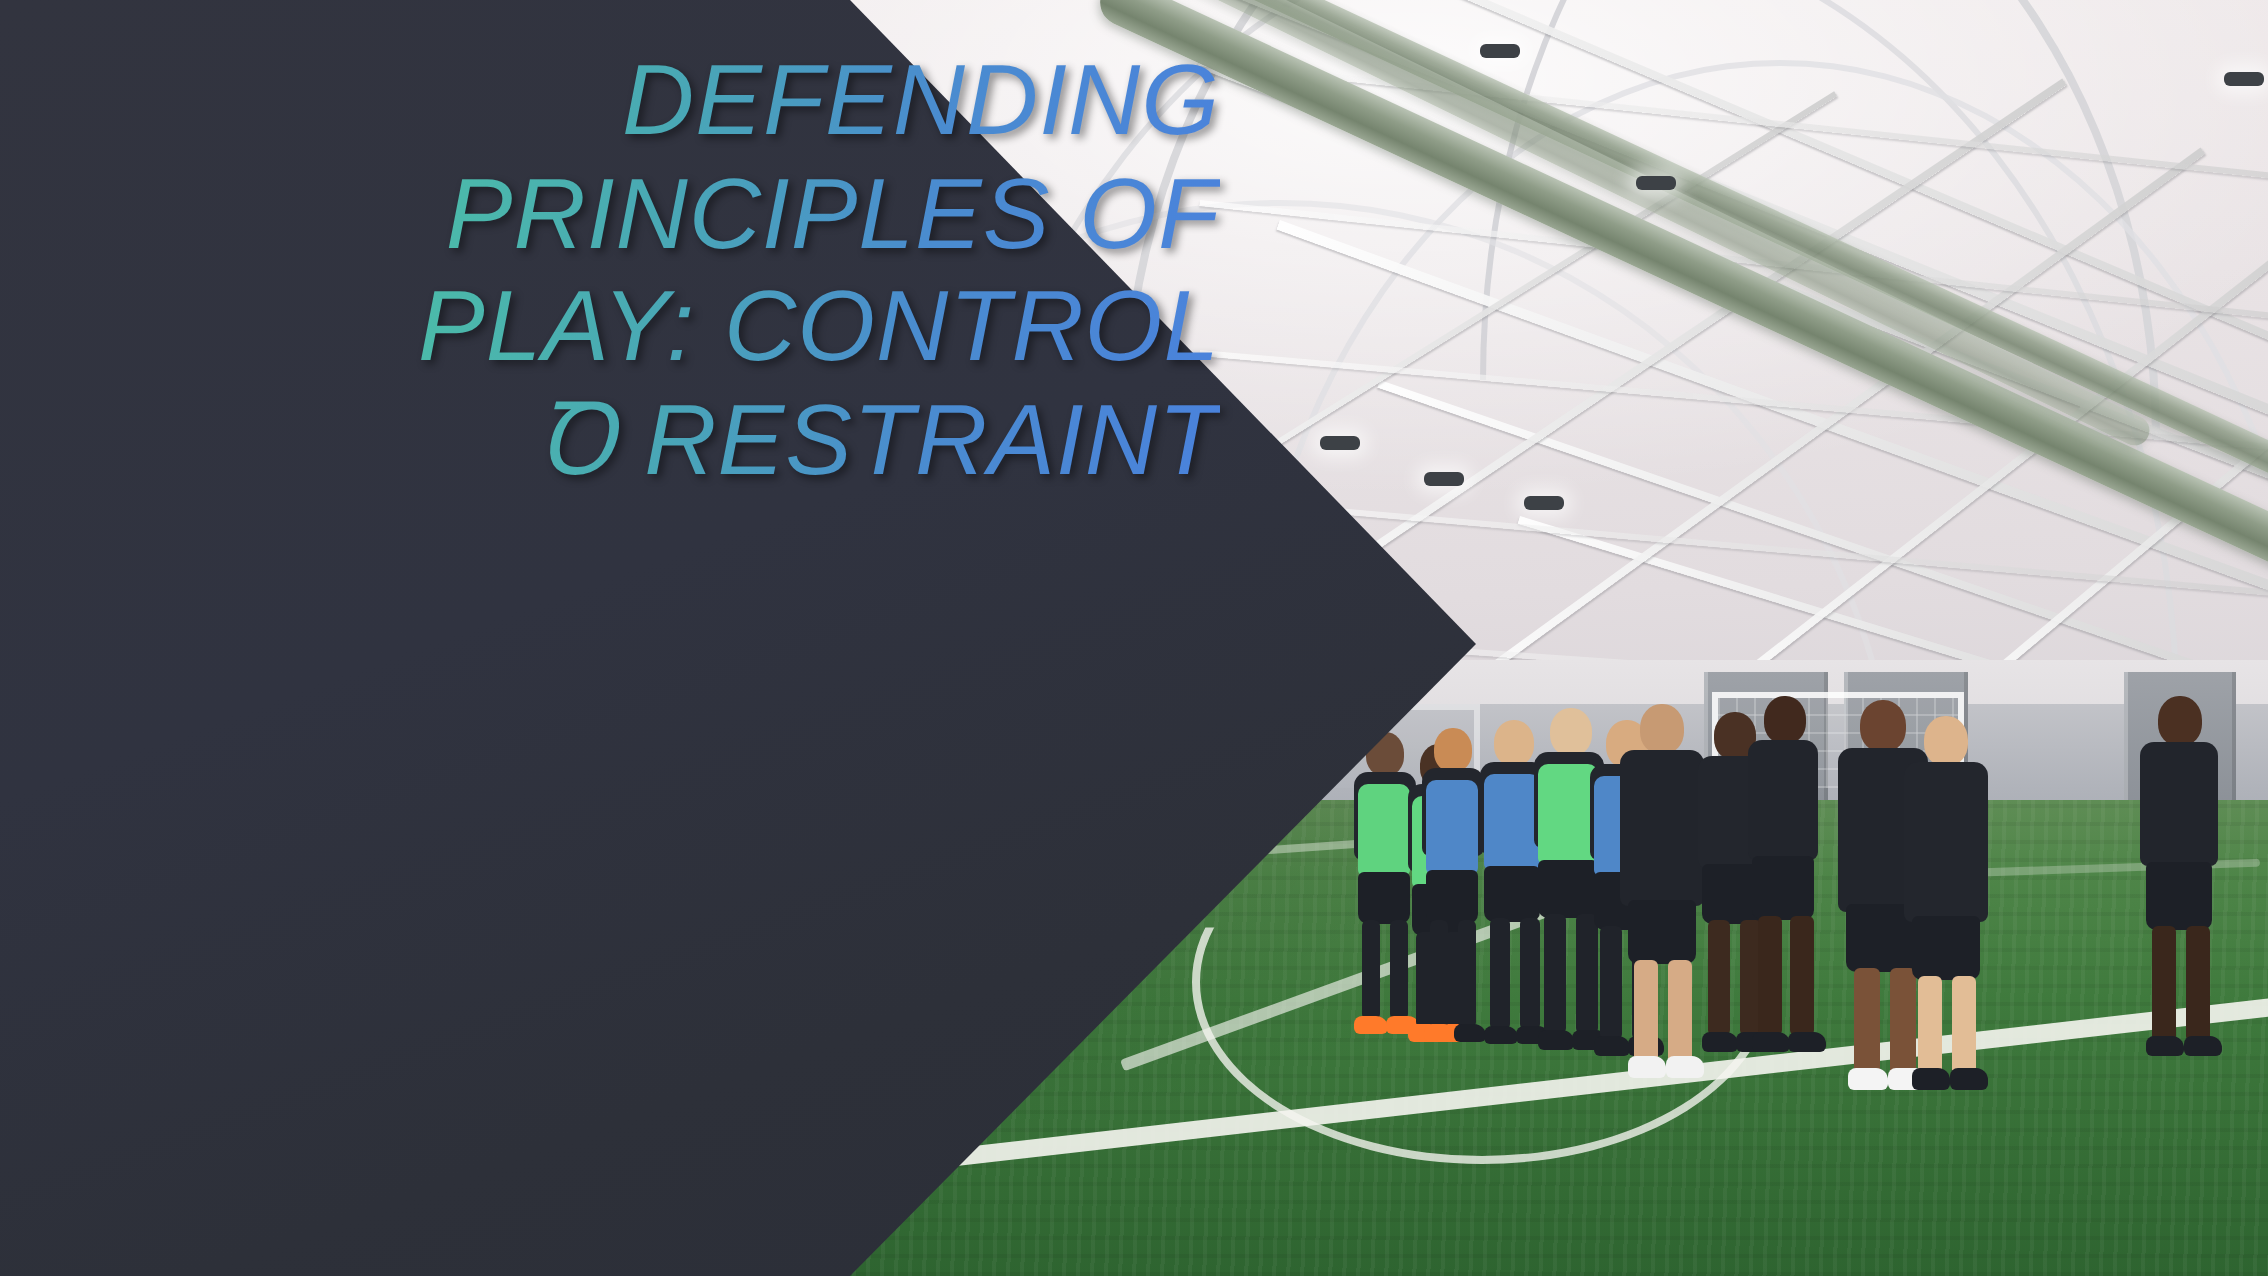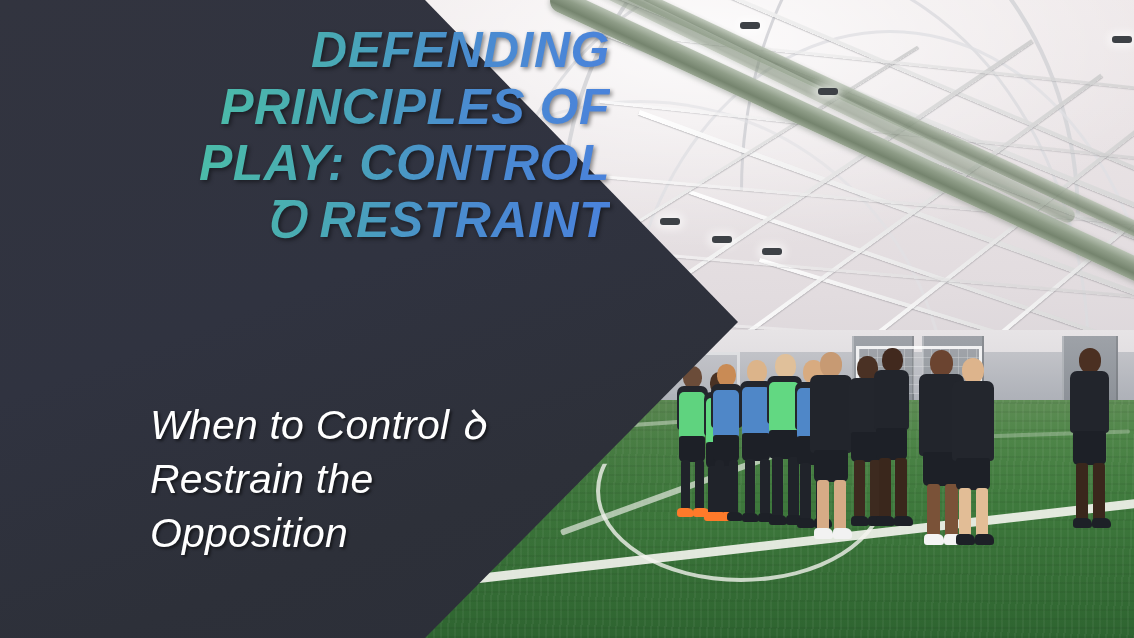--- a/index.html
+++ b/index.html
@@ -165,21 +165,21 @@
     background:linear-gradient(160deg,#32343f 0%, #303340 38%, #2d3039 64%, #2a2d37 100%);
     clip-path:polygon(0 0, 425px 0, 738px 322px, 425px 638px, 0 638px);
   }
 
   
   .title {
     position:absolute;
     left:62px; top:22px; width:548px;
     text-align:right;
     font-style:italic;
-    font-weight:bold;
+    font-weight:normal;
     font-size:50px;
     line-height:1.13;
     letter-spacing:.5px;
     background-image:linear-gradient(95deg,#4ec6a8 0%, #4cc0a6 22%, #49a9b4 48%, #4a8ccf 72%, #4a82dc 100%);
     -webkit-background-clip:text;
     background-clip:text;
     color:transparent;
     -webkit-text-fill-color:transparent;
     filter:drop-shadow(2px 2px 2px rgba(0,0,0,.45));
     white-space:pre-line;
@@ -427,17 +427,14 @@
     <div class="blue-tint2"></div>
   </div>
 
   <div class="dark-arrow"></div>
 
   <h1 class="title">DEFENDING
 PRINCIPLES OF
 PLAY: CONTROL
 ꝺ RESTRAINT</h1>
 
-  <p class="subtitle">When to Control ꝺ
-Restrain the
-Opposition</p>
 
 </div>
 
 </body></html>

